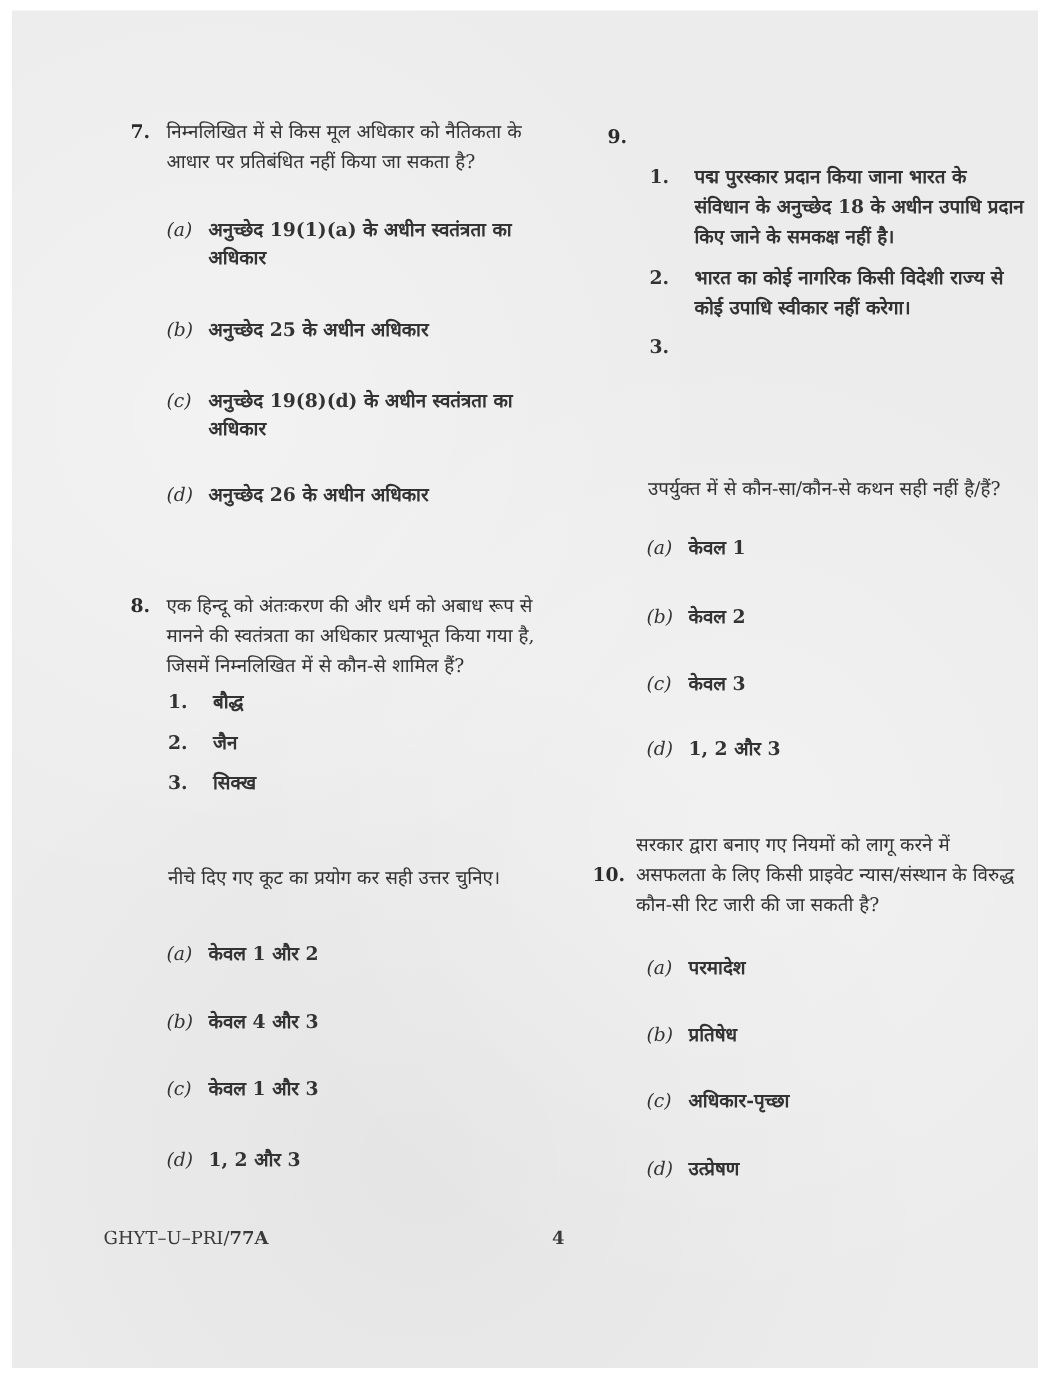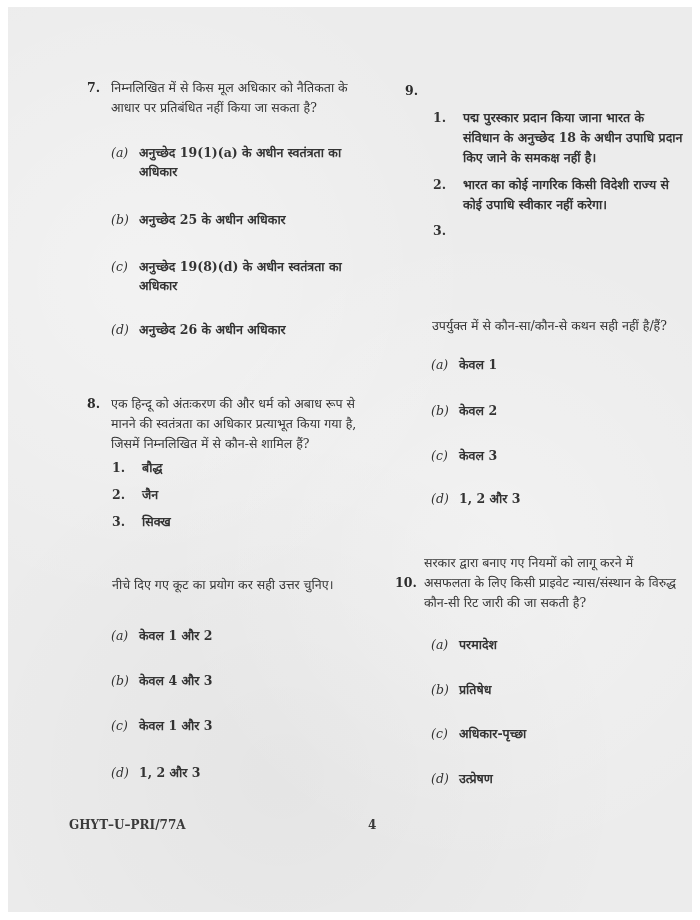--- a/index.html
+++ b/index.html
@@ -139,16 +139,16 @@
   <div class="abs opt" style="left:423px; top:717px; width:240px;">
     <span class="opt-label">(c)</span>
     <span>अधिकार-पृच्छा</span>
   </div>
   <div class="abs opt" style="left:423px; top:762px; width:240px;">
     <span class="opt-label">(d)</span>
     <span>उत्प्रेषण</span>
   </div>
 
   <div class="abs footer" style="left:61px; top:811px;">
-    <span style="font-weight:bold;">GHYT–U–PRI/</span><span>77A</span>
+    <span style="font-weight:normal;">GHYT–U–PRI/</span><span>77A</span>
   </div>
   <div class="abs footer" style="left:360px; top:811px;">4</div>
 </div>
 
 </body></html>

